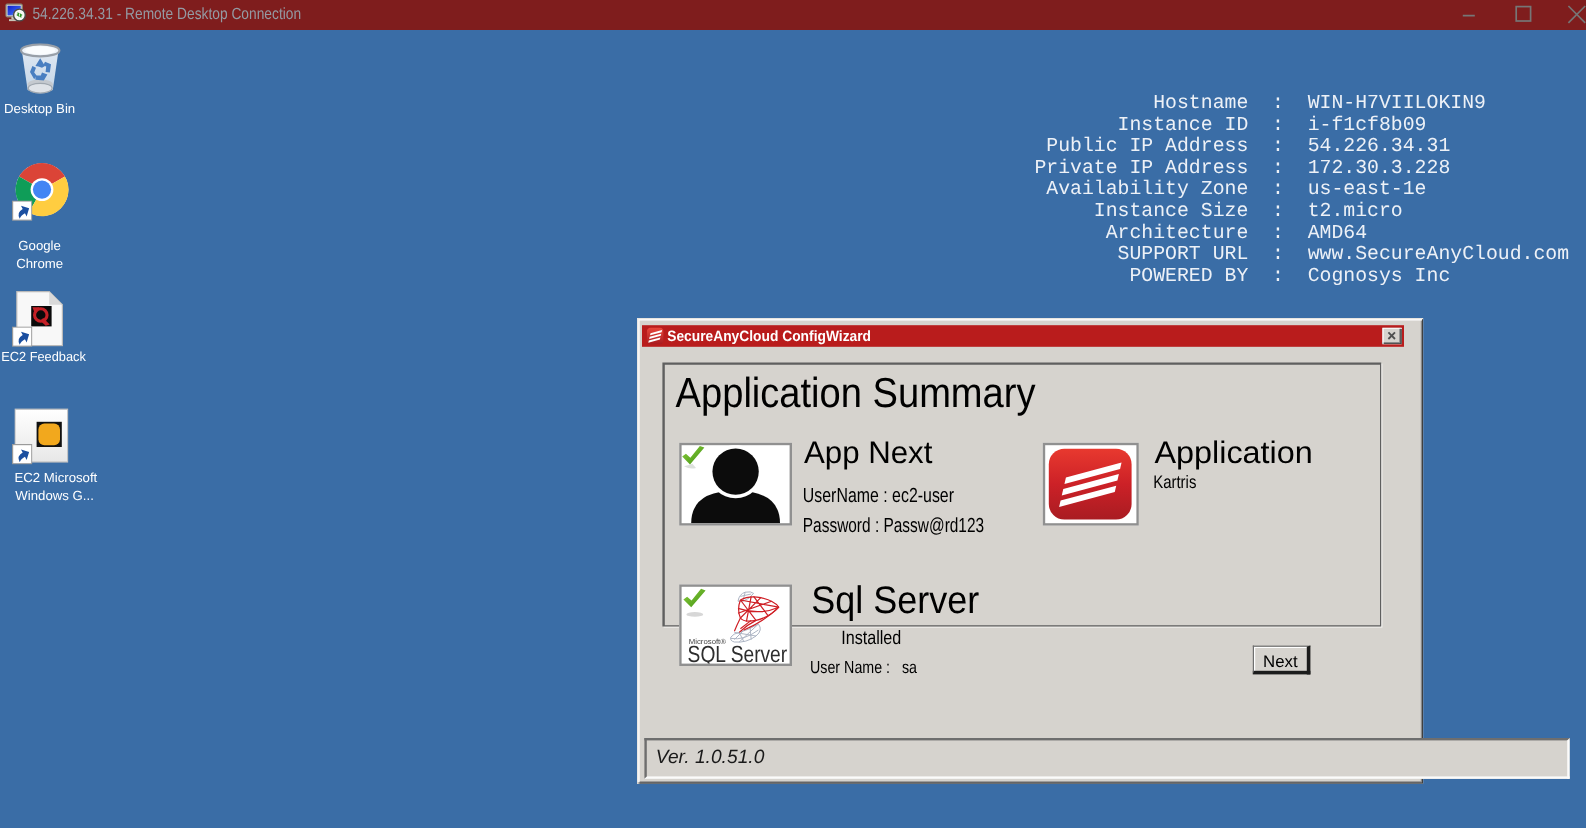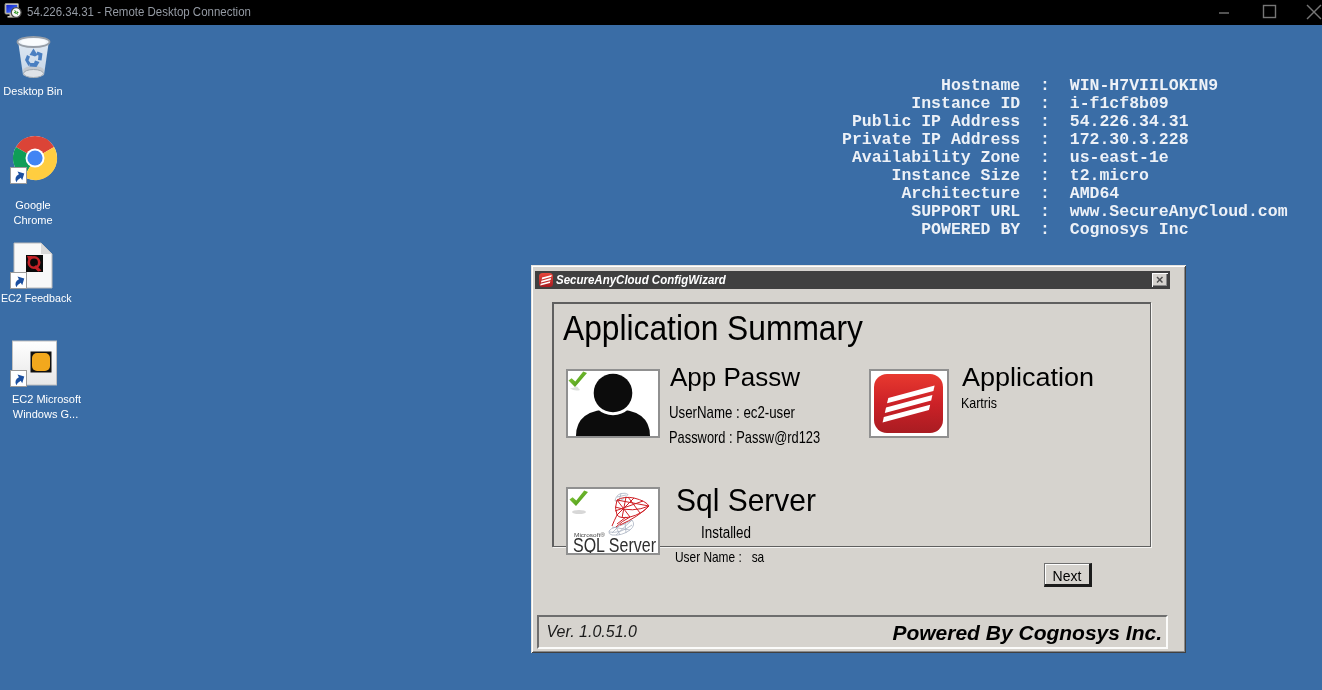--- a/index.html
+++ b/index.html
@@ -2,46 +2,46 @@
 <html><head>
 <meta charset="utf-8">
 <style>
   * { margin:0; padding:0; box-sizing:border-box; }
   html,body { width:1322px; height:690px; overflow:hidden; }
   body { font-family:"Liberation Sans", sans-serif; position:relative; background:#3a6da6; }
   .abs { position:absolute; }
   .tx { position:absolute; transform-origin:0 0; white-space:pre; color:#000; }
 
   
-  #titlebar { position:absolute; left:0; top:0; width:1322px; height:25px; background:#000000; }
+  #titlebar { position:absolute; left:0; top:0; width:1322px; height:25px; background:#7f1d1d; }
   #titletext { position:absolute; left:26.5px; top:3.7px; font-size:13.5px; color:#949aa3; transform:scaleX(0.85); transform-origin:0 0; white-space:pre; }
   .winbtn { position:absolute; top:0; height:25px; }
 
   
   .iconlabel { position:absolute; color:#ffffff; font-size:11px; text-align:center; line-height:15px; }
 
   
-  #bginfo { position:absolute; left:842px; top:77px; font-family:"Liberation Mono", monospace; font-weight:bold; font-size:16.5px; line-height:18px; color:#edf1f7; white-space:pre; }
+  #bginfo { position:absolute; left:862px; top:77px; font-family:"Liberation Mono", monospace; font-weight:normal; font-size:16.5px; line-height:18px; color:#edf1f7; white-space:pre; }
 
   
   #dialog { position:absolute; left:531px; top:265px; width:655px; height:388px; background:#d6d3ce;
             box-shadow: inset 1px 1px 0 #e6e4e0, inset -1px -1px 0 #404040, inset 2px 2px 0 #ffffff, inset -2px -2px 0 #8a8a8a; }
-  #dtitle { position:absolute; left:4px; top:6px; right:16px; height:18px; background:#404040;font-style:italic; }
+  #dtitle { position:absolute; left:4px; top:6px; right:16px; height:18px; background:#b91c1c; }
   #dtitletext { position:absolute; left:21px; top:2px; color:#ffffff; font-weight:bold; font-size:12.5px; transform:scaleX(0.92); transform-origin:0 0; white-space:pre; }
   #xbtn { position:absolute; right:2px; top:2px; width:16px; height:14px; background:#d6d3ce;
           box-shadow: inset 1px 1px 0 #ffffff, inset -1px -1px 0 #404040, inset -2px -2px 0 #8a8a8a; }
-  #panel { position:absolute; left:21px; top:37px; width:599px; height:245px; border:2px solid #5f5f5f; border-right-width:1px; border-bottom-width:1px; box-shadow: 1px 1px 0 #f5f4f2; background:#d6d3ce; }
+  #panel { position:absolute; left:21px; top:37px; width:599px; height:220px; border:2px solid #5f5f5f; border-right-width:1px; border-bottom-width:1px; box-shadow: 1px 1px 0 #f5f4f2; background:#d6d3ce; }
 
   .iconbox { position:absolute; background:#ffffff; border:2px solid #909090; }
 
   #nextbtn { position:absolute; left:490px; top:234px; width:48px; height:24px; background:#d6d3ce; border:1px solid #707070;
              border-right:3px solid #1c1c1c; border-bottom:3px solid #1c1c1c;
-             box-shadow: inset 1px 1px 0 #ffffff; font-size:14px; color:#000; text-align:center; line-height:24px;margin-top:25px; }
-
-  #footer { position:absolute; left:6px; top:350px; width:631px; height:34px; background:#d6d3ce;
+             box-shadow: inset 1px 1px 0 #ffffff; font-size:14px; color:#000; text-align:center; line-height:24px; }
+
+  #footer { position:absolute; left:6px; top:350px; width:771px; height:34px; background:#d6d3ce;
             border-top:2px solid #6e6e6e; border-left:2px solid #6e6e6e; border-bottom:2px solid #fbfbfa; border-right:2px solid #fbfbfa; }
 </style>
 </head>
 <body>
 
 <div id="titlebar">
   <svg class="abs" style="left:4px;top:2px" width="19" height="19" viewBox="0 0 19 19">
     <defs>
         <linearGradient id="scr" x1="0" y1="0" x2="1" y2="1">
           <stop offset="0" stop-color="#1220c8"></stop>
@@ -184,21 +184,21 @@
         <defs>
             <linearGradient id="chk" x1="0" y1="0" x2="1" y2="1">
               <stop offset="0" stop-color="#8ecf3e"></stop>
               <stop offset="1" stop-color="#3f9112"></stop>
             </linearGradient>
           </defs>
         <path d="M0.5 9.5 L7 16 L19 2 L15.2 0.6 L7.3 10.5 L3.6 7.2 Z" fill="url(#chk)"></path>
         <path d="M2 17.5 q5 3 10 1.5 l-3 -3.5 q-4 1.5 -7 2" fill="#9aa59a" opacity="0.35"></path>
       </svg>
     </div>
-    <div class="tx" style="left:116px;top:58.4px;font-size:26px;">App Passw</div>
+    <div class="tx" style="left:116px;top:58.4px;font-size:26px;">App Next</div>
     <div class="tx" style="left:115px;top:98.6px;font-size:17px;transform:scaleX(0.78);">UserName : ec2-user</div>
     <div class="tx" style="left:115px;top:124.1px;font-size:17px;transform:scaleX(0.757);">Password : Passw@rd123</div>
 
     <div class="iconbox" style="left:315px;top:64.5px;width:80px;height:69px;">
       <svg width="76" height="65" viewBox="0 0 76 65">
         <defs>
             <linearGradient id="boa" x1="0" y1="0" x2="0" y2="1">
               <stop offset="0" stop-color="#e8392f"></stop>
               <stop offset="0.5" stop-color="#cc2127"></stop>
               <stop offset="1" stop-color="#a91c22"></stop>
@@ -235,15 +235,14 @@
     </div>
     <div class="tx" style="left:122px;top:178.1px;font-size:32px;transform:scaleX(0.937);">Sql Server</div>
     <div class="tx" style="left:147px;top:220.2px;font-size:16px;transform:scaleX(0.84);">Installed</div>
     <div class="tx" style="left:121px;top:245.0px;font-size:14.5px;transform:scaleX(0.82);">User Name :   sa</div>
 
     <div id="nextbtn">Next</div>
   </div>
 
   <div id="footer">
     <div class="tx" style="left:7.5px;top:5.8px;font-size:16px;font-style:italic;color:#1a1a1a;">Ver. 1.0.51.0</div>
-    <div class="tx" style="right:4px;top:4.2px;font-size:21px;font-style:italic;font-weight:bold;transform-origin:100% 0;">Powered By Cognosys Inc.</div>
   </div>
 </div>
 
 </body></html>

